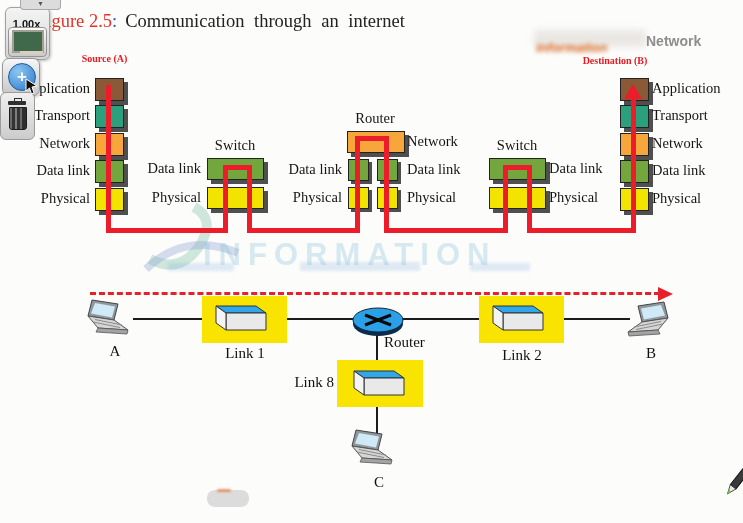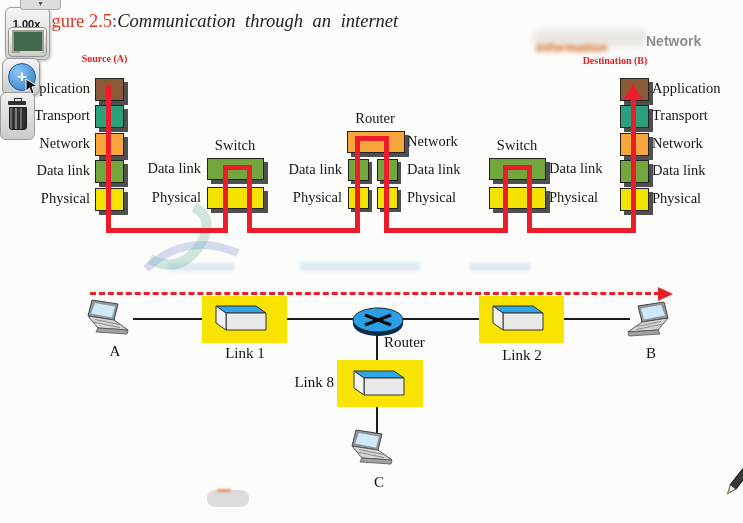--- a/index.html
+++ b/index.html
@@ -84,26 +84,27 @@
 </style>
 </head>
 <body>
 
 <div id="stage">
 
   <svg class="devsvg" style="left:138px;top:203px;z-index:1" width="130" height="72" viewBox="0 0 130 72">
     <path d="M12,56 Q42,72 62,42 Q78,16 56,4" stroke="rgba(150,205,180,0.45)" stroke-width="10" fill="none"></path>
     <path d="M8,66 Q48,28 100,50" stroke="rgba(150,170,215,0.40)" stroke-width="8" fill="none"></path>
   </svg>
+  <div class="wm-text">INFORMATION</div>
   <div class="wm-blob" style="left:168px;top:263px;width:66px;height:8px;"></div>
   <div class="wm-blob" style="left:300px;top:262px;width:120px;height:9px;"></div>
   <div class="wm-blob" style="left:470px;top:263px;width:60px;height:8px;"></div>
 
   <div id="figure-title">
-    <span style="color:#e03428">Figure 2.5</span><span style="color:#2b5fc0">:</span><span style="word-spacing:5px;font-style:italic;">Communication through an internet</span>
+    <span style="color:#e03428">Figure 2.5</span><span style="color:#2b5fc0">:</span><span style="margin-left:8px;word-spacing:5px;">Communication through an internet</span>
   </div>
   <div id="logo-blur-bg"></div>
   <div id="logo-blur">information</div>
   <div id="welcome">Network</div>
 
   <div class="redhead" style="left:52px;top:53px;width:105px;">Source (A)</div>
   <div class="lab labr" style="left:0;width:90px;top:78px;">Application</div>
   <div class="lab labr" style="left:0;width:90px;top:105px;">Transport</div>
   <div class="lab labr" style="left:0;width:90px;top:133px;">Network</div>
   <div class="lab labr" style="left:0;width:90px;top:160px;">Data link</div>

